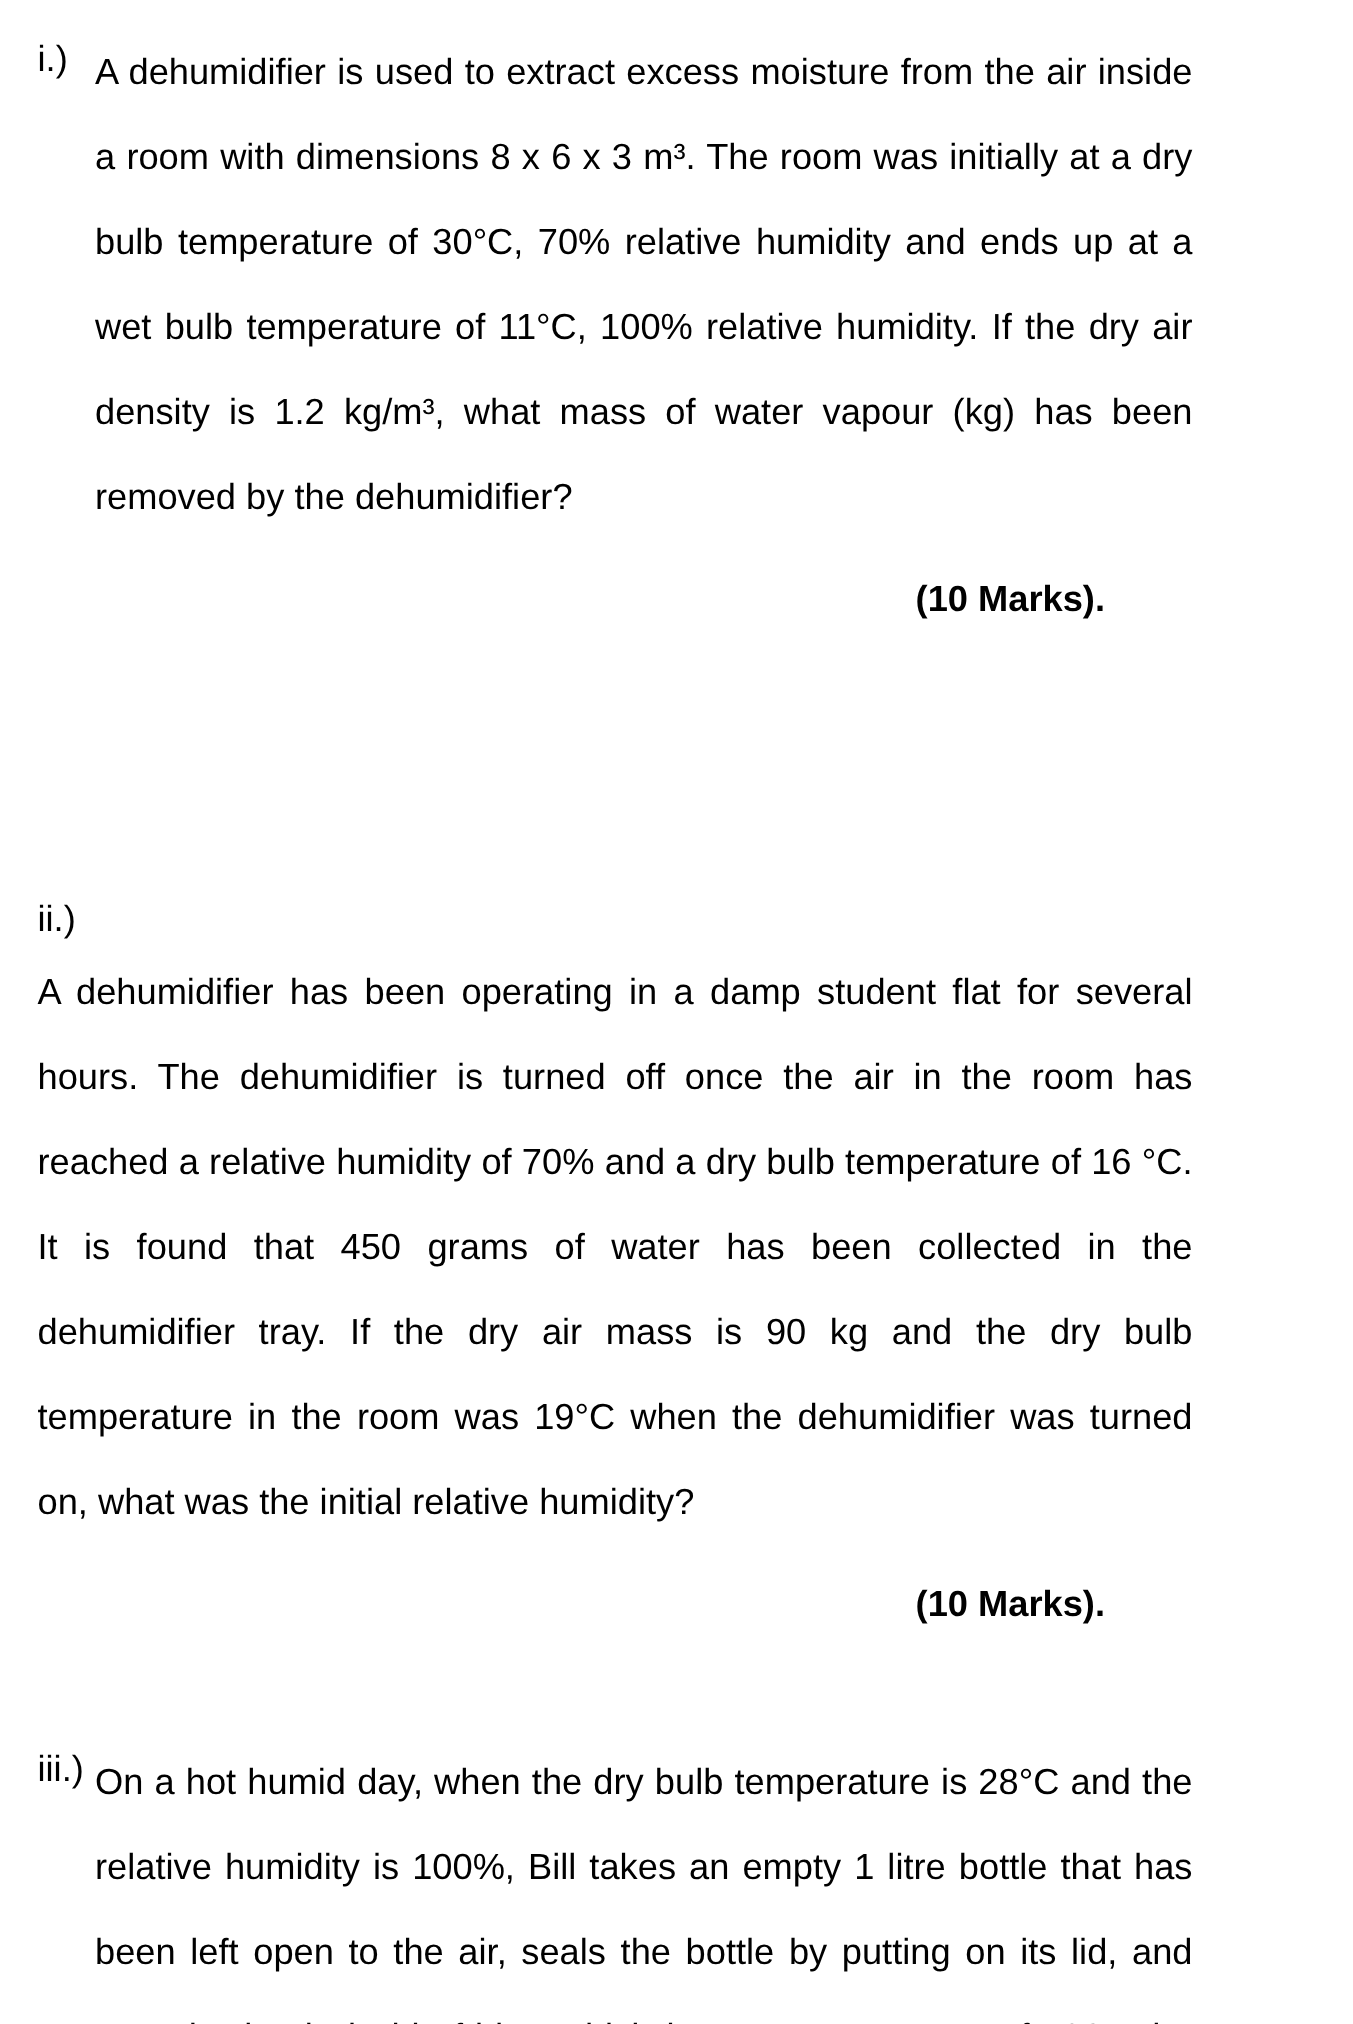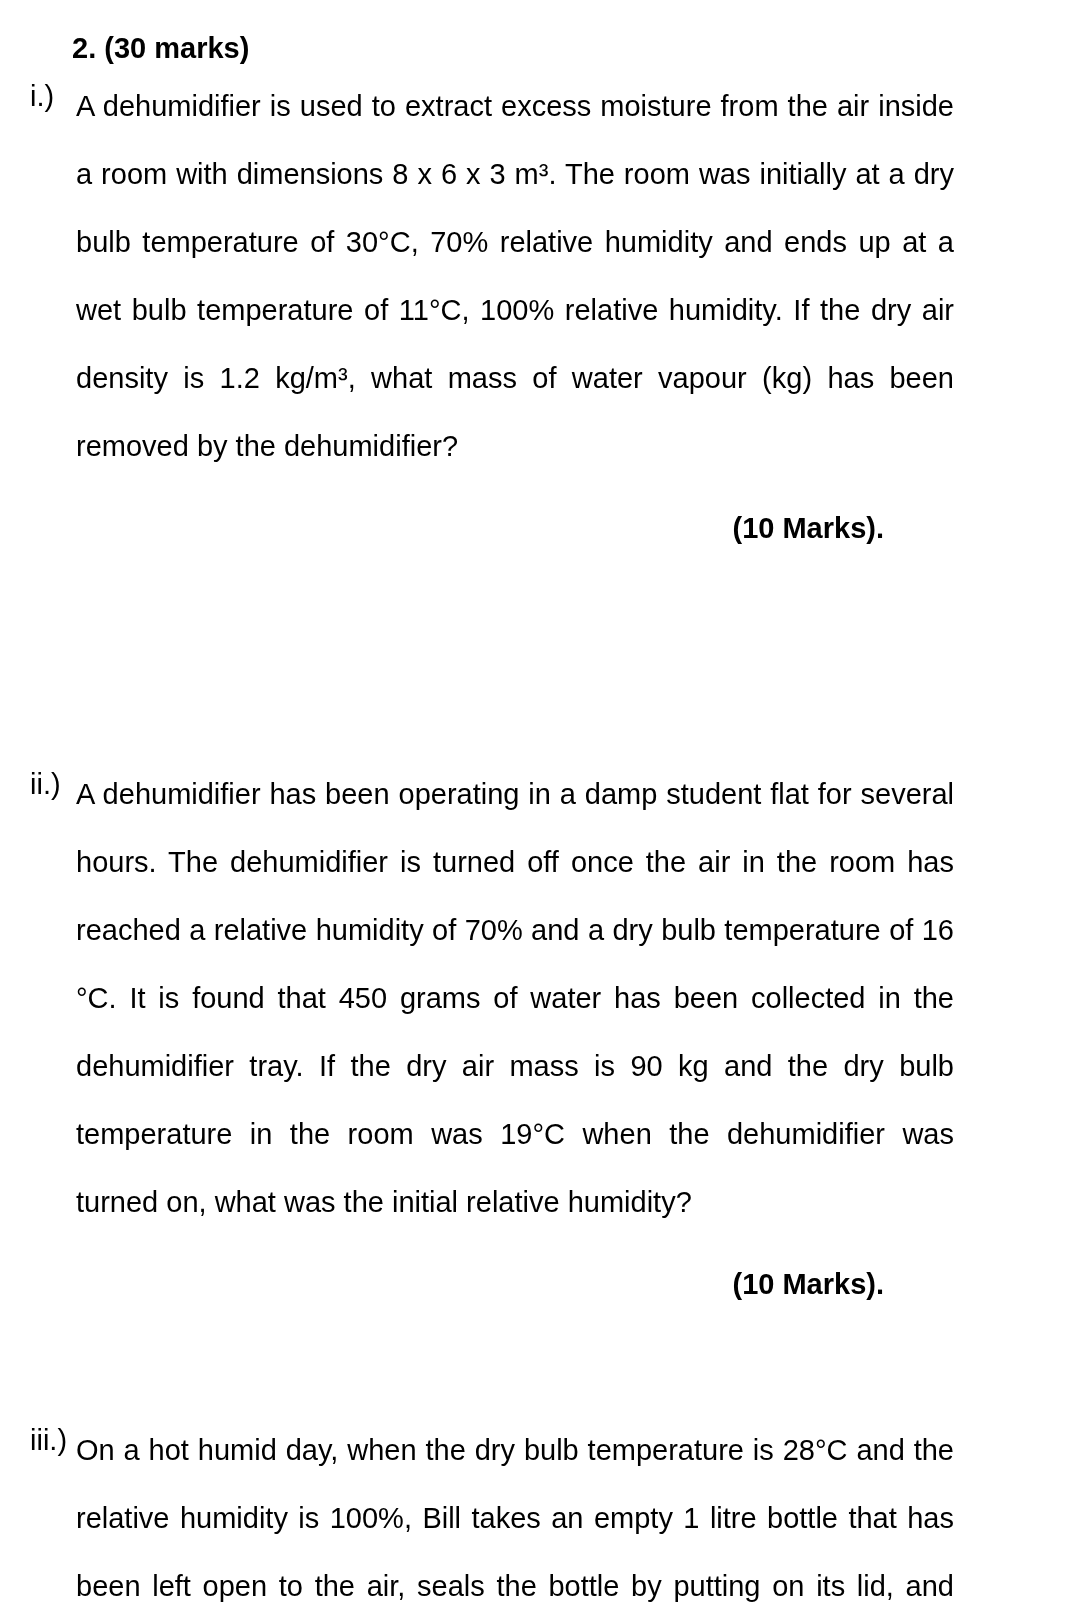--- a/index.html
+++ b/index.html
@@ -49,29 +49,28 @@
     font-size: 29px;
     line-height: 48px;
     text-align: right;
     margin-top: 24px;
   }
   .marks-inset {
     padding-right: 70px;
     font-weight: bold;
   }
   .question-1 { margin-bottom: 208px; }
-  .question-2 { margin-bottom: 108px; }
+  .question-2 { margin-bottom: 84px; flex-direction: column; }
   .question-3 .marks { margin-top: 10px; }
 </style>
 </head>
 <body>
 
 <div class="page">
 
-  <div class="heading">2. (30 marks)</div>
 
   <div class="question question-1">
     <div class="q-label">i.)</div>
     <div class="q-body">
       <div class="q-text">A dehumidifier is used to extract excess moisture from the air inside a room with dimensions 8 x 6 x 3 m³. The room was initially at a dry bulb temperature of 30°C, 70% relative humidity and ends up at a wet bulb temperature of 11°C, 100% relative humidity. If the dry air density is 1.2 kg/m³, what mass of water vapour (kg) has been removed by the dehumidifier?</div>
       <div class="marks marks-inset">(10 Marks).</div>
     </div>
   </div>
 
   <div class="question question-2">

